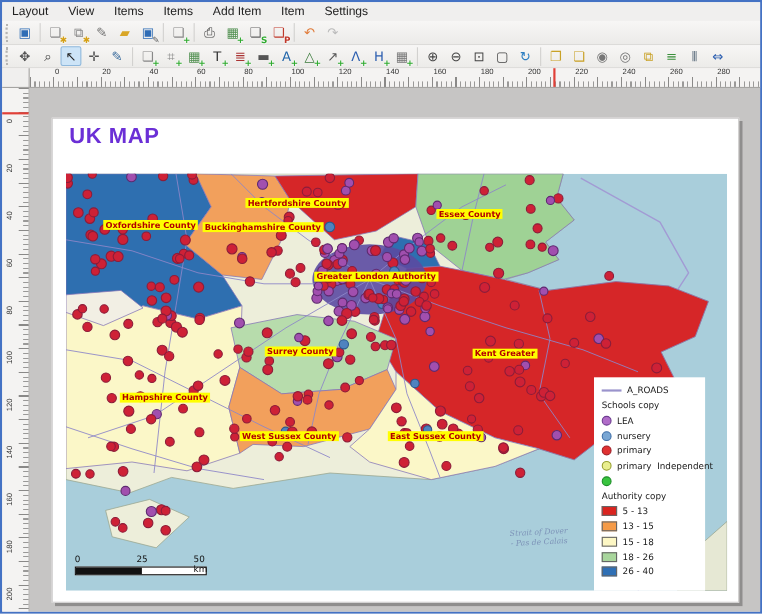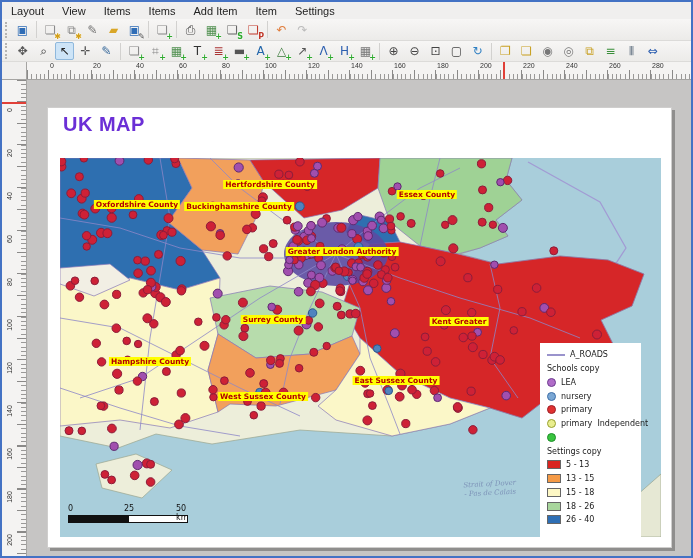--- a/index.html
+++ b/index.html
@@ -520,21 +520,21 @@
         <circle cx="21.8" cy="272.9" r="3.8" fill="#ce2136" stroke="#8c1d3a" stroke-width="1"></circle>
       </svg>
     <div class="legend" id="legend">
         <div class="lrow"><div class="sw-line" style="background: rgb(154, 147, 204);"></div>A_ROADS</div>
         <div class="ltitle">Schools copy</div>
         <div class="lrow"><div class="sw-dot" style="background: rgb(176, 108, 200); border-color: rgb(110, 61, 145);"></div>LEA</div>
         <div class="lrow"><div class="sw-dot" style="background: rgb(122, 167, 212); border-color: rgb(63, 111, 168);"></div>nursery</div>
         <div class="lrow"><div class="sw-dot" style="background: rgb(224, 49, 49); border-color: rgb(158, 31, 39);"></div>primary</div>
         <div class="lrow"><div class="sw-dot" style="background: rgb(233, 238, 142); border-color: rgb(152, 160, 48);"></div>primary  Independent</div>
         <div class="lrow"><div class="sw-dot" style="background: rgb(57, 196, 63); border-color: rgb(31, 143, 42);"></div></div>
-        <div class="ltitle">Settings copy</div>
+        <div class="ltitle">Authority copy</div>
         <div class="lrow"><div class="sw-rect" style="background: rgb(218, 36, 31);"></div>5 - 13</div>
         <div class="lrow"><div class="sw-rect" style="background: rgb(245, 154, 70);"></div>13 - 15</div>
         <div class="lrow"><div class="sw-rect" style="background: rgb(253, 247, 196);"></div>15 - 18</div>
         <div class="lrow"><div class="sw-rect" style="background: rgb(168, 214, 156);"></div>18 - 26</div>
         <div class="lrow"><div class="sw-rect" style="background: rgb(46, 111, 181);"></div>26 - 40</div>
       </div>
     <div class="scalebar" id="scalebar">
       <span class="bar">
           <i></i>
         </span>
@@ -548,15 +548,15 @@
     </div>
   <div class="clabel" style="left: 77px; top: 42px;">Oxfordshire County</div>
       <div class="clabel" style="left: 179px; top: 44px;">Buckinghamshire County</div>
       <div class="clabel" style="left: 210px; top: 22px;">Hertfordshire County</div>
       <div class="clabel" style="left: 367px; top: 32px;">Essex County</div>
       <div class="clabel" style="left: 282px; top: 89px;">Greater London Authority</div>
       <div class="clabel" style="left: 213px; top: 157px;">Surrey County</div>
       <div class="clabel" style="left: 399px; top: 159px;">Kent Greater</div>
       <div class="clabel" style="left: 90px; top: 199px;">Hampshire County</div>
       <div class="clabel" style="left: 203px; top: 234px;">West Sussex County</div>
-      <div class="clabel" style="left: 336px; top: 218px;">East Sussex County</div>
+      <div class="clabel" style="left: 336px; top: 234px;">East Sussex County</div>
     </div>
 </div>
 
 </body></html>

